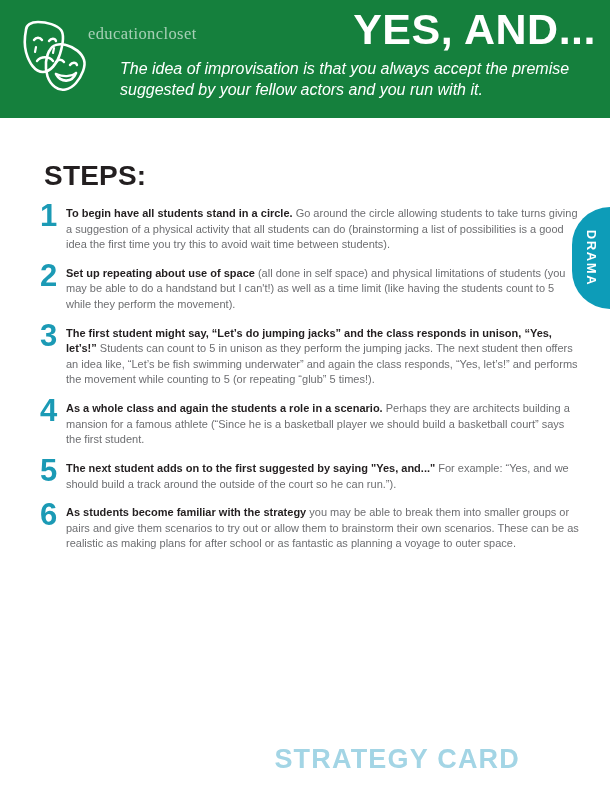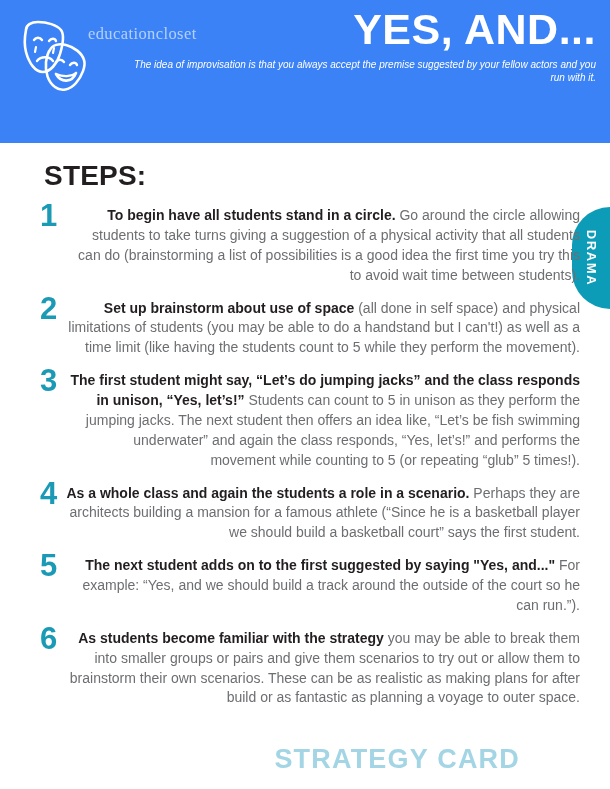--- a/index.html
+++ b/index.html
@@ -14,22 +14,22 @@
     overflow: hidden;
     position: relative;
   }
 
   
   .header {
     position: absolute;
     left: 0;
     top: 0;
     width: 610px;
-    height: 143px;
-    background: #3b82f6;
+    height: 118px;
+    background: #15803d;
     overflow: hidden;
   }
   .logo-block {
     position: absolute;
     left: 16px;
     top: 12px;
     width: 200px;
     height: 85px;
   }
   .masks-icon {
@@ -59,25 +59,24 @@
     letter-spacing: 0.5px;
     line-height: 1;
     white-space: nowrap;
     text-align: center;
   }
   .card-subtitle {
     position: absolute;
     left: 120px;
     right: 14px;
     top: 58px;
-    font-size: 10px;
+    font-size: 16px;
     font-style: italic;
     color: #ffffff;
     line-height: 1.32;
-    text-align: right;
   }
   .connections-line {
     position: absolute;
     left: 0;
     right: 0;
     top: 113px;
     text-align: center;
     font-size: 14.6px;
     color: #ffffff;
     white-space: nowrap;
@@ -140,24 +139,24 @@
     left: -4px;
     top: -6px;
     width: 24px;
     font-size: 31px;
     font-weight: bold;
     color: #1b9ab5;
     line-height: 1;
     text-align: left;
   }
   .step-text {
-    font-size: 14px;
+    font-size: 11px;
     line-height: 1.42;
     color: #6d6e71;
-    text-align: right;
+    text-align: left;
   }
   .step-text .lead {
     font-weight: bold;
     color: #231f20;
   }
 
   
   .footer {
     position: absolute;
     left: 0;
@@ -219,36 +218,36 @@
 <div class="content">
   <div class="steps-heading">STEPS:</div>
 
   <ol class="steps-list">
     <li class="step">
       <span class="step-number">1</span>
       <div class="step-text"><span class="lead">To begin have all students stand in a circle.</span><span> Go around the circle allowing students to take turns giving a suggestion of a physical activity that all students can do (brainstorming a list of possibilities is a good idea the first time you try this to avoid wait time between students).</span></div>
     </li>
     <li class="step">
       <span class="step-number">2</span>
-      <div class="step-text"><span class="lead">Set up brainstorm about use of space</span><span> (all done in self space) and physical limitations of students (you may be able to do a handstand but I can't!) as well as a time limit (like having the students count to 5 while they perform the movement).</span></div>
+      <div class="step-text"><span class="lead">Set up repeating about use of space</span><span> (all done in self space) and physical limitations of students (you may be able to do a handstand but I can't!) as well as a time limit (like having the students count to 5 while they perform the movement).</span></div>
     </li>
     <li class="step">
       <span class="step-number">3</span>
       <div class="step-text"><span class="lead">The first student might say, “Let’s do jumping jacks” and the class responds in unison, “Yes, let’s!”</span><span>  Students can count to 5 in unison as they perform the jumping jacks.  The next student then offers an idea like, “Let’s be fish swimming underwater” and again the class responds, “Yes, let’s!” and performs the movement while counting to 5 (or repeating “glub” 5 times!).</span></div>
     </li>
     <li class="step">
       <span class="step-number">4</span>
       <div class="step-text"><span class="lead">As a whole class and again the students a role in a scenario.</span><span>  Perhaps they are architects building a mansion for a famous athlete (“Since he is a basketball player we should build a basketball court” says the first student.</span></div>
     </li>
     <li class="step">
       <span class="step-number">5</span>
       <div class="step-text"><span class="lead">The next student adds on to the first suggested by saying "Yes, and..."</span><span> For example: “Yes, and we should build a track around the outside of the court so he can run.”).</span></div>
     </li>
     <li class="step">
       <span class="step-number">6</span>
-      <div class="step-text"><span class="lead">As students become familiar with the strategy</span><span> you may be able to break them into smaller groups or pairs and give them scenarios to try out or allow them to brainstorm their own scenarios.  These can be as realistic as making plans for after build or as fantastic as planning a voyage to outer space.</span></div>
+      <div class="step-text"><span class="lead">As students become familiar with the strategy</span><span> you may be able to break them into smaller groups or pairs and give them scenarios to try out or allow them to brainstorm their own scenarios.  These can be as realistic as making plans for after school or as fantastic as planning a voyage to outer space.</span></div>
     </li>
   </ol>
 </div>
 
 <div class="footer">
   <span class="footer-label">STRATEGY CARD</span>
 </div>
 
 </body></html>

